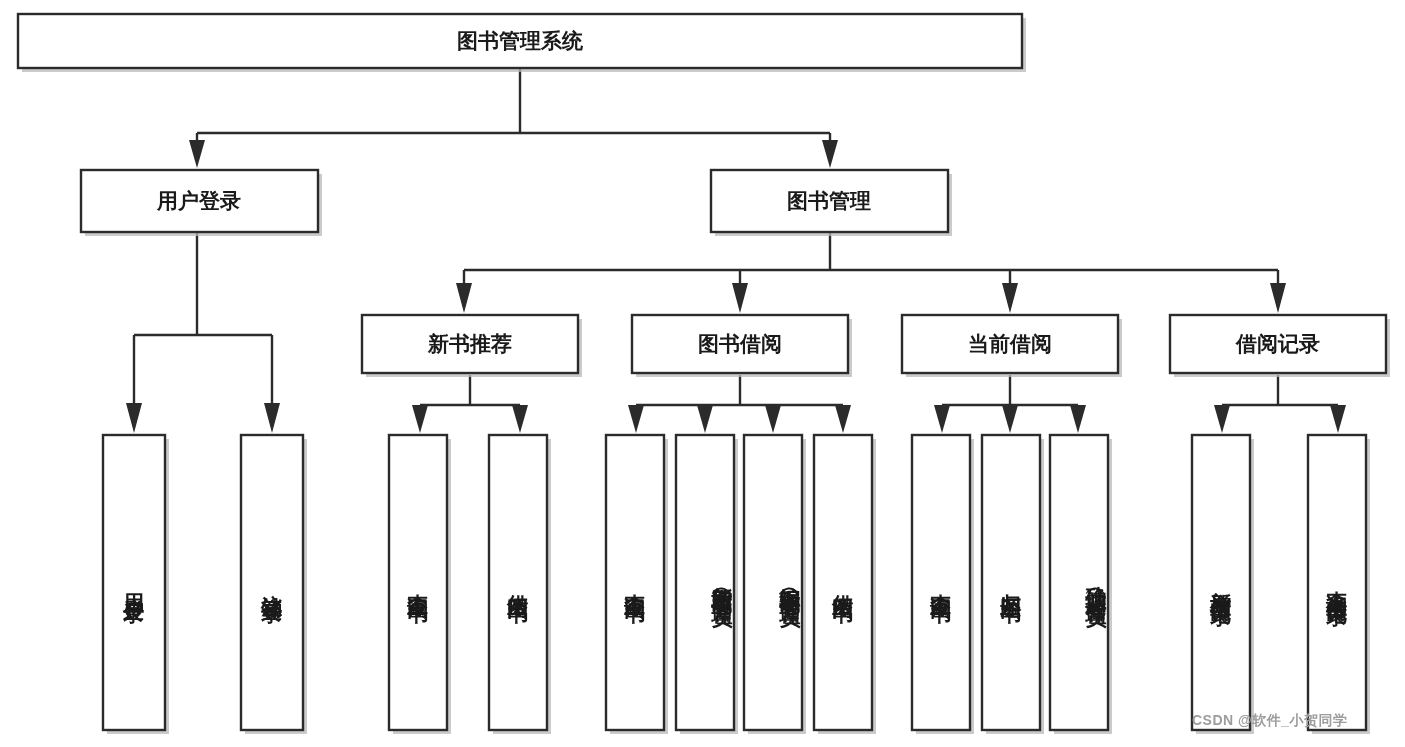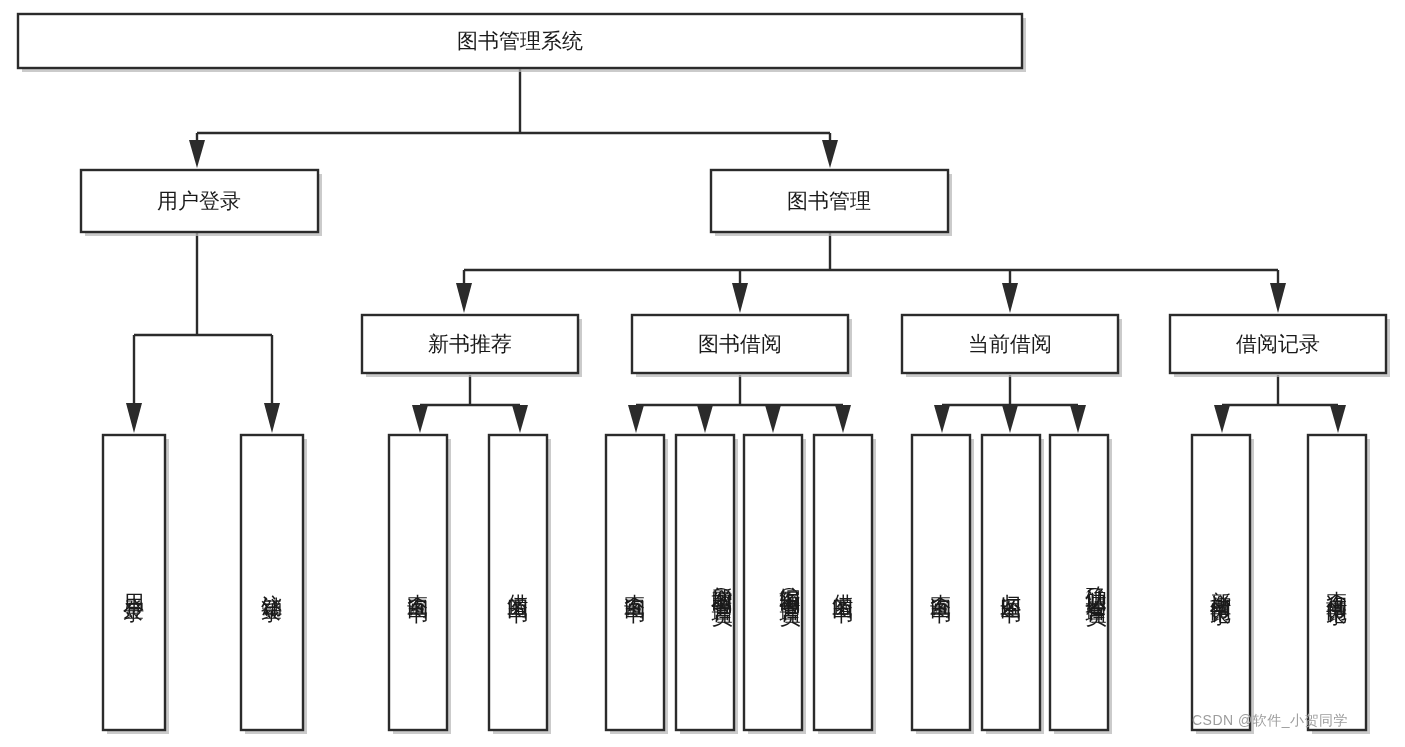--- a/index.html
+++ b/index.html
@@ -11,20 +11,21 @@
     width: 1405px;
     height: 747px;
     font-family: "Liberation Sans", "DejaVu Sans", sans-serif;
     overflow: hidden;
   }
   #diagram-root {
     position: relative;
     width: 1226px;
     height: 747px;
     background: #ffffff;
+    font-weight: bold;
   }
   svg.flow {
     position: absolute;
     left: 0;
     top: 0;
     width: 1405px;
     height: 747px;
   }
   .node-rect {
     fill: #ffffff;

